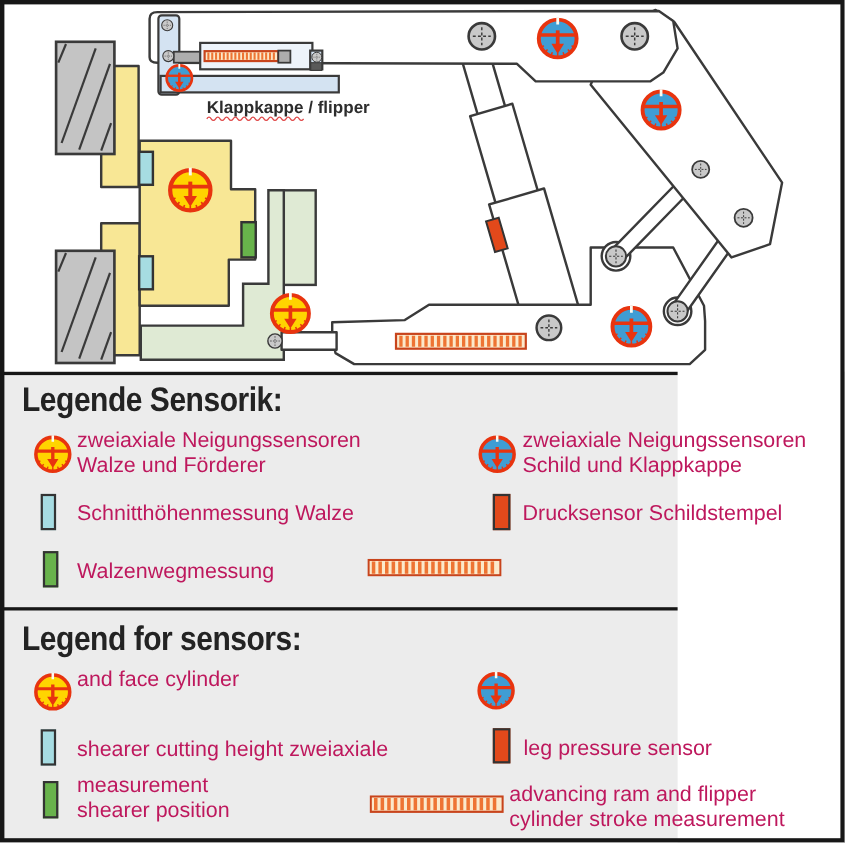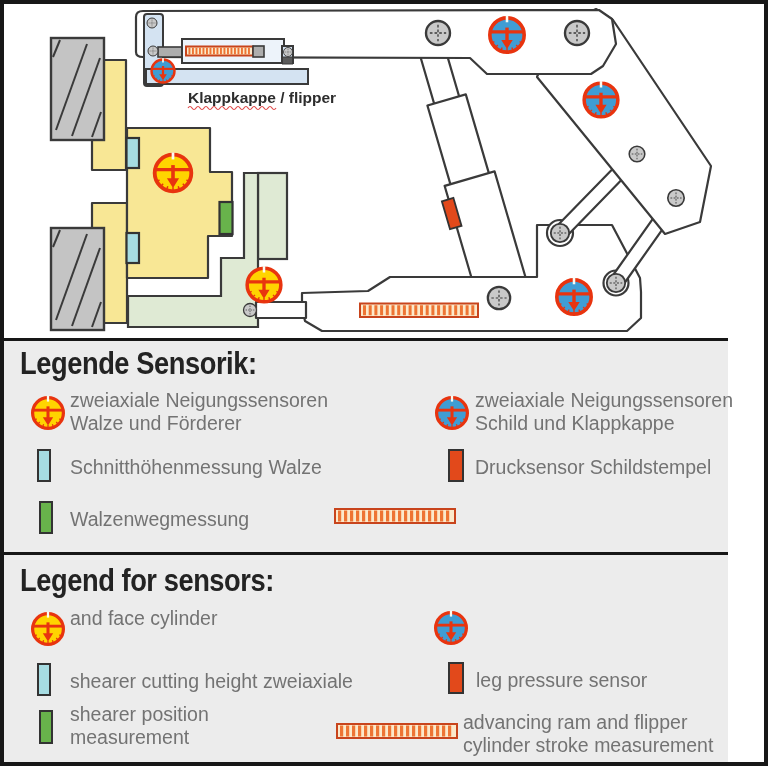--- a/index.html
+++ b/index.html
@@ -1,28 +1,28 @@
 <!DOCTYPE html>
 <html style="--sensor-yellow: #FFD400; --sensor-blue: #3F9DD4; --sensor-red: #E8340F; --swatch-cyan: #A6DCE2; --swatch-green: #68B34B; --swatch-red: #E2491B; --bar-cream: #FBE9CB; --bar-stripe: #EE7433; --bar-border: #C8441C; --machine-yellow: #F8E795; --machine-green: #DFEAD4; --machine-blue: #D4E3F2; --legend-bg: #ECECEC;"><head>
 <meta charset="utf-8">
 <style>
   html,body{margin:0;padding:0;background:#888;}
   .page{position:relative;width:768px;height:766px;background:#fff;overflow:hidden;
         font-family:"Liberation Sans","DejaVu Sans",sans-serif;}
   .frame{position:absolute;inset:0;border:4px solid #171717;pointer-events:none;z-index:50;}
   .diagram{position:absolute;top:0;left:0;}
-  .legend{position:absolute;left:0;width:728px;background:var(--legend-bg);border-top:3px solid #171717;box-sizing:border-box;}
+  .legend{position:absolute;left:0;width:616px;background:var(--legend-bg);border-top:3px solid #171717;box-sizing:border-box;}
   .legend-de{top:338px;height:214px;}
   .legend-en{top:552px;height:214px;}
   .ltitle{position:absolute;left:20px;margin:0;font-size:31px;font-weight:700;color:#232323;
           letter-spacing:-0.5px;transform:scaleX(0.88);transform-origin:0 50%;white-space:nowrap;}
   .legend-de .ltitle{top:5px;}
   .legend-en .ltitle{top:8px;}
   .abs{position:absolute;}
-  .ltext{position:absolute;font-size:19.5px;line-height:22.5px;color:#737373;white-space:nowrap;}
+  .ltext{position:absolute;font-size:19.5px;line-height:22.5px;color:#be185d;white-space:nowrap;}
   .sw{position:absolute;box-sizing:border-box;border:2.5px solid #333;}
   .sw-cyan{background:var(--swatch-cyan);}
   .sw-green{background:var(--swatch-green);}
   .sw-red{background:var(--swatch-red);border-width:2px;}
   
   .st{fill:#fff;stroke:#3A3A3A;stroke-width:2.2;stroke-linejoin:round;}
   .yellow{fill:var(--machine-yellow);stroke:#3A3A3A;stroke-width:2.2;stroke-linejoin:round;}
   .gray{fill:#C4C4C4;stroke:#3A3A3A;stroke-width:2.4;}
   .hl{stroke:#3A3A3A;stroke-width:2;}
   .lgreen{fill:var(--machine-green);stroke:#3A3A3A;stroke-width:2.2;}
@@ -212,22 +212,22 @@
       <div>and face cylinder</div>
     </div>
 
     <div class="sw sw-cyan abs" style="left:37px;top:108px;width:14px;height:33px"></div>
     <div class="ltext" style="left:70px;top:115px">
       <div>shearer cutting height zweiaxiale</div>
     </div>
 
     <div class="sw sw-green abs" style="left:39px;top:155px;width:14px;height:34px"></div>
     <div class="ltext" style="left:70px;top:148px">
+      <div>measurement</div>
       <div>shearer position</div>
-      <div>measurement</div>
     </div>
 
     <svg class="abs" style="left:432px;top:54px" width="38" height="38" viewBox="-20 -20 40 40">
       <use href="#sym-tilt" class="tilt-blue"></use>
     </svg>
 
     <div class="sw sw-red abs" style="left:448px;top:107px;width:16px;height:32px"></div>
     <div class="ltext" style="left:476px;top:114px">
       <div>leg pressure sensor</div>
     </div>

